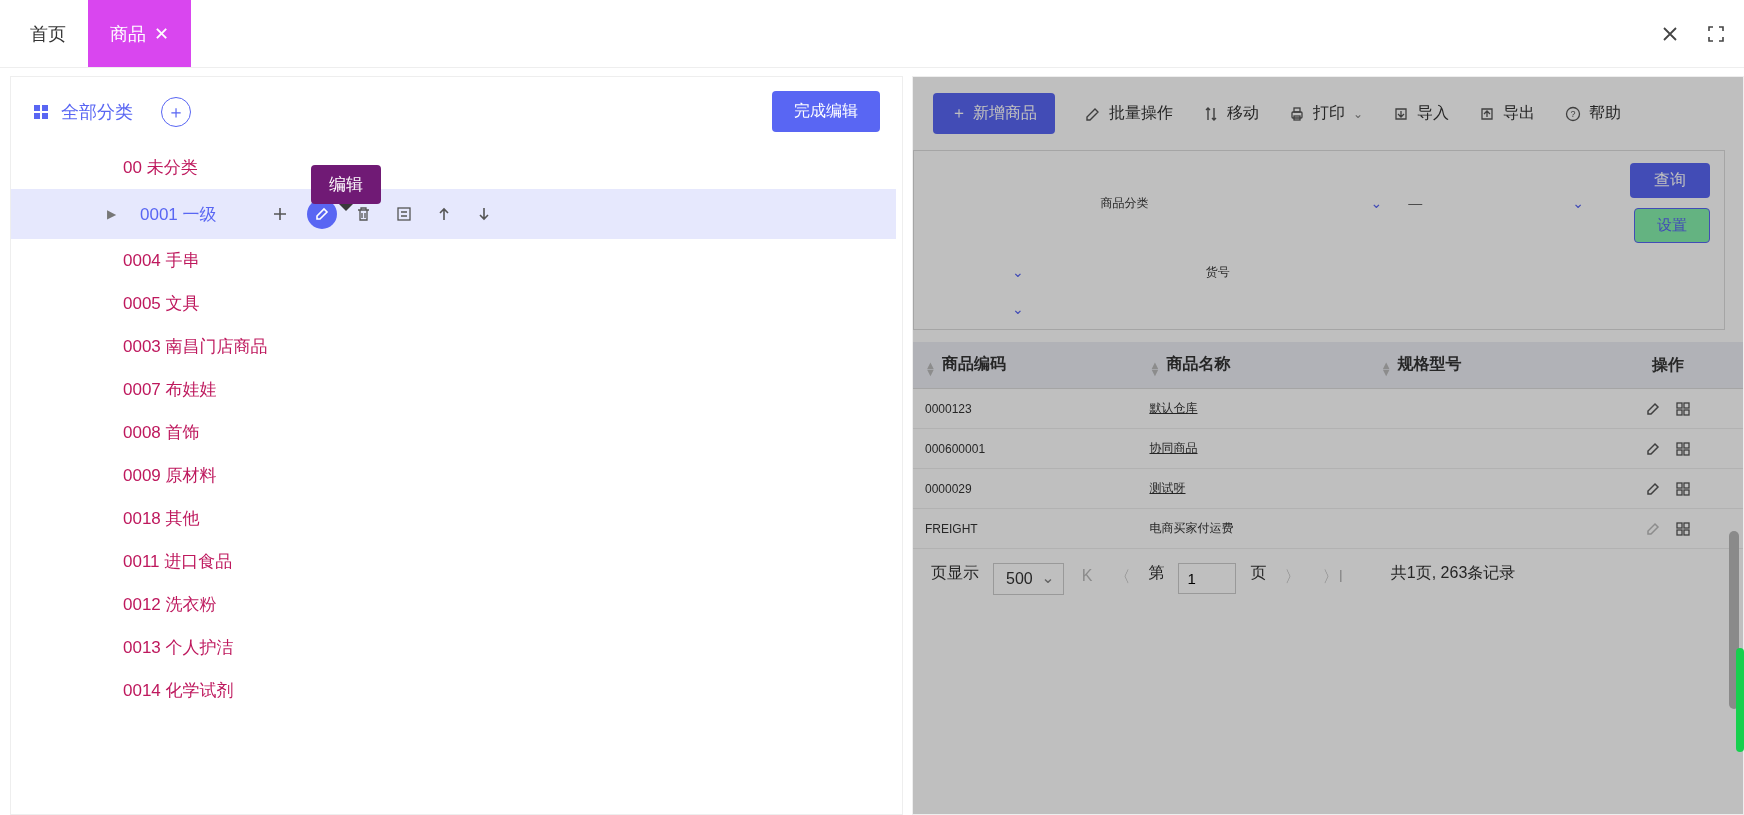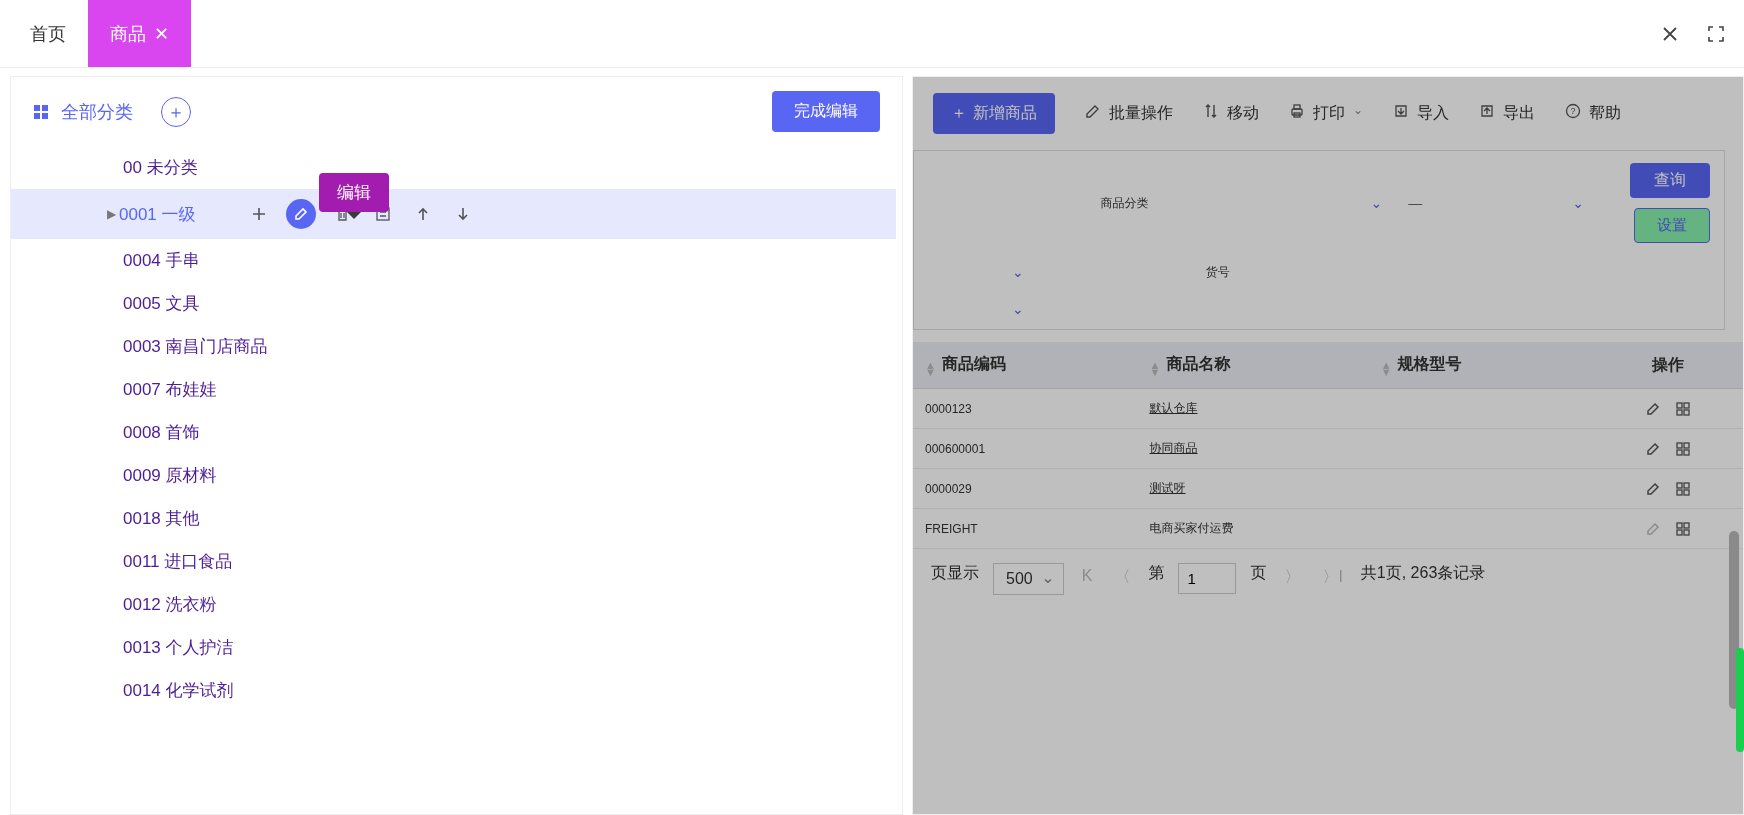--- a/index.html
+++ b/index.html
@@ -107,67 +107,66 @@
     height: calc(100% - 70px);
     overflow: auto;
     padding-right: 6px;
   }
   .tree::-webkit-scrollbar { width: 18px; }
   .tree::-webkit-scrollbar-thumb { background: #c1c1c1; border-radius: 0; }
   .tree::-webkit-scrollbar-track { background: #f1f1f1; }
   .tree-item {
     padding: 10px 0 10px 112px;
     font-size: 17px;
-    color: #4c1d95;
+    color: #be185d;
     cursor: default;
     display: flex; align-items: center;
   }
   .tree-item.selected {
     background: #e6e8fd;
     color: #5966f3;
     position: relative;
     padding-left: 96px;
   }
   .tree-item.selected .caret {
     position: absolute;
     left: 96px;
     top: 50%;
     transform: translateY(-50%);
     color: #777;
     font-size: 12px;
   }
-  .tree-item.selected .label { padding-left: 12px; }
+  .tree-item.selected .label { padding-left: 33px; }
   .tree-item-actions {
     display: flex; gap: 14px;
     margin-left: 50px;
     align-items: center;
   }
   .act-icon {
     width: 26px; height: 26px;
     display: flex; align-items: center; justify-content: center;
     color: #555;
     cursor: pointer;
   }
   .act-icon.edit-active {
     background: #5966f3; color: #fff;
     border-radius: 50%;
     width: 30px; height: 30px;
   }
   
   .tooltip {
     position: absolute;
     left: 300px;
-    top: 96px;
-    background: #a21caf;
+    top: 88px;
+    background: #701a75;
     color: #fff;
     padding: 8px 18px;
     border-radius: 4px;
     font-size: 17px;
     z-index: 40;
-    margin-left: 8px;
   }
   .tooltip::after {
     content: "";
     position: absolute;
     left: 50%; bottom: -7px;
     transform: translateX(-50%);
     border: 7px solid transparent;
     border-top-color: #3a3a3a;
     border-bottom: none;
   }
@@ -186,21 +185,21 @@
     padding: 16px 20px;
     gap: 30px; flex-wrap: nowrap;
   }
   .btn-primary-sm {
     padding: 10px 18px;
     background: #5966f3; color: #fff;
     border: none; border-radius: 4px;
     font-size: 16px; cursor: pointer;
     display: inline-flex; align-items: center; gap: 6px;
   }
-  .tb-item { display: inline-flex; align-items: flex-start; gap: 8px; color: #333; font-size: 16px; cursor: pointer; }
+  .tb-item { display: inline-flex; align-items: center; gap: 8px; color: #333; font-size: 16px; cursor: pointer; }
   .tb-item .ico { color: #555; }
   
   .filter-box {
     margin: 0 18px 12px 0;
     border: 1px solid #ddd;
     background: #fff;
     padding: 12px 14px;
   }
   .filter-row { display: flex; align-items: center; margin-bottom: 20px; gap: 18px; }
   .filter-label { min-width: 80px; text-align: right; font-size: 12px; color: #333; }
@@ -252,21 +251,21 @@
     border: 1px solid #ccc; padding: 6px 30px 6px 12px;
     position: relative; cursor: pointer;
   }
   .pager .select::after {
     content: "⌄"; position: absolute; right: 8px; top: 4px; color:#888;
   }
   .pager .page-input {
     width: 58px; border:1px solid #ccc; padding:6px 8px; font-size:15px; text-align:left;
   }
   .pager .pg-btn { color:#bbb; cursor:pointer; font-size:16px; padding:4px;}
-  .pager-info { }
+  .pager-info { margin-left: 30px; }
   
   .side-indicator {
     position:absolute; right:0px; top: 580px;
     width:8px; height:104px; background:#17d04e;
     border-radius:4px;
     z-index: 30;
   }
   
   .rp-fake-scroll {
     position:absolute; right:4px; top:454px; width:10px; height:178px;

